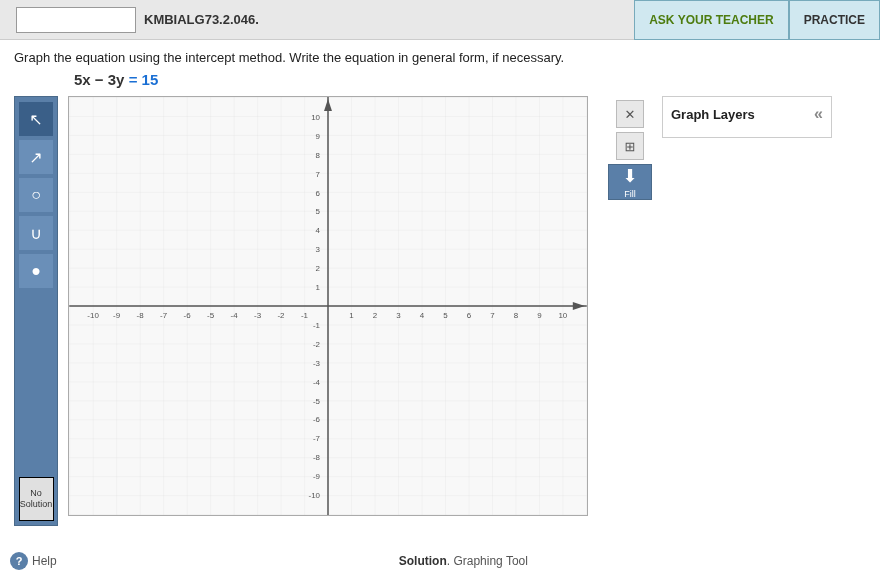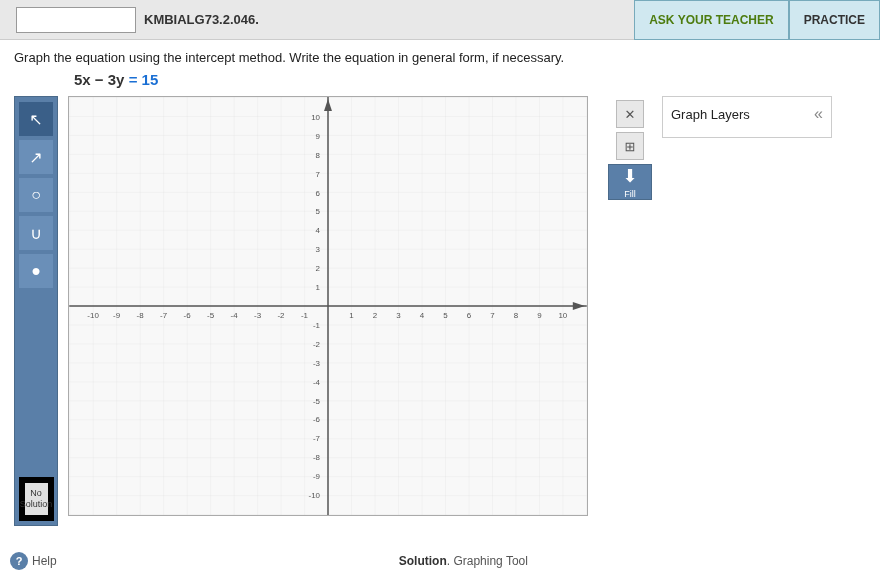--- a/index.html
+++ b/index.html
@@ -122,21 +122,21 @@
       color: white;
       font-size: 16px;
     }
     .tool-btn.active {
       background: #3a5f88;
     }
     .tool-btn-nosolution {
       width: 35px;
       height: 44px;
       background: #e0e0e0;
-      border: 6px solid #000000;
+      border: 1px solid #000000;
       cursor: pointer;
       font-size: 9px;
       text-align: center;
       color: #333;
       display: flex;
       align-items: center;
       justify-content: center;
       line-height: 1.2;
       margin-top: auto;
     }
@@ -168,21 +168,21 @@
     
     .graph-layers-panel {
       width: 170px;
       background: white;
       border: 1px solid #ccc;
       padding: 8px;
       font-size: 12px;
       position: relative;
     }
     .panel-header {
-      font-weight: normal;
+      font-weight: bold;
       font-size: 13px;
       color: #222;
       margin-bottom: 6px;
       display: flex;
       justify-content: space-between;
       align-items: center;
     }
     .panel-collapse {
       font-size: 16px;
       color: #888;

